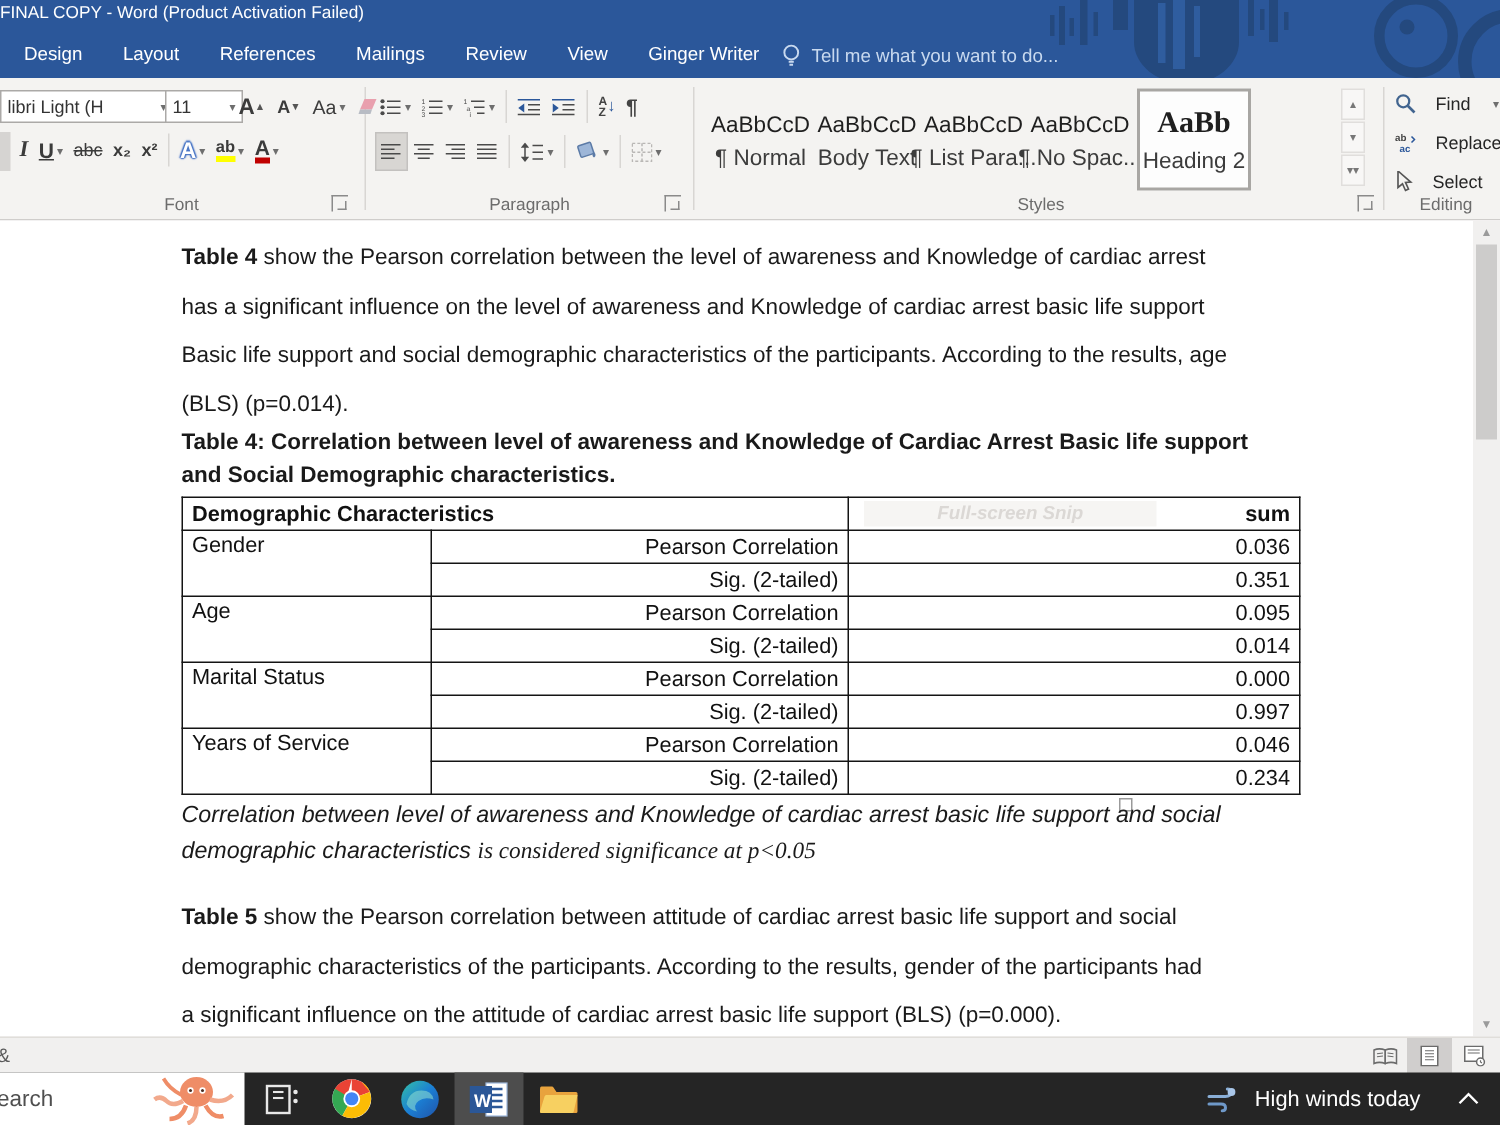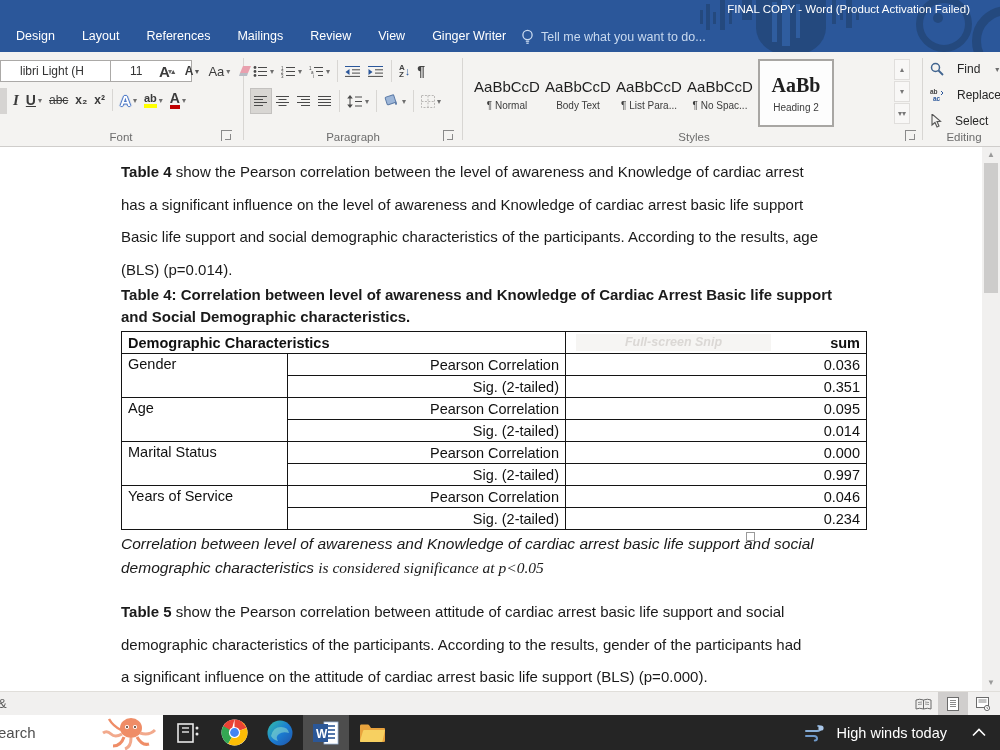--- a/index.html
+++ b/index.html
@@ -4,52 +4,52 @@
 <style>
   html,body{margin:0;padding:0;}
   body{width:1000px;height:750px;position:relative;overflow:hidden;background:#fff;
        font-family:"Liberation Sans",sans-serif;-webkit-font-smoothing:antialiased;}
   
   .topbanner{position:absolute;left:0;top:0;width:1000px;height:52px;background:#2b579a;overflow:hidden;}
   .decor{position:absolute;left:0;top:0;width:1000px;height:52px;}
   .decor .bar{position:absolute;background:#24497e;}
   .decor .ring{position:absolute;border-radius:50%;border:7px solid #24497e;}
   .decor .dot{position:absolute;border-radius:50%;background:#24497e;}
-  .apptitle{position:absolute;left:0;top:3px;width:970px;text-align:right;color:#fff;font-size:11.5px;}
+  .apptitle{position:absolute;left:0;top:3px;width:970px;text-align:left;color:#fff;font-size:11.5px;}
   .tabs{position:absolute;left:16px;top:29px;display:flex;gap:27px;color:#fff;font-size:12.5px;white-space:nowrap;}
   .tab{cursor:default;}
   .tellme{position:absolute;left:521px;top:29px;display:flex;align-items:center;gap:7px;color:#c8d9ef;font-size:12.5px;white-space:nowrap;}
   
   .ribbon{position:absolute;left:0;top:52px;width:1000px;height:94px;background:#f4f3f1;border-bottom:1px solid #cfcdcb;font-size:12px;color:#333;}
   .gsep{position:absolute;top:6px;height:82px;width:1px;background:#d8d6d3;}
   .grplabel{position:absolute;bottom:3px;width:100%;text-align:center;color:#6c6c6c;font-size:11.5px;}
   .launcher{position:absolute;bottom:5px;right:6px;width:10px;height:10px;border-left:1px solid #8a8a8a;border-top:1px solid #8a8a8a;}
   .launcher:after{content:"";position:absolute;right:1px;bottom:1px;width:5px;height:5px;border-right:1.5px solid #8a8a8a;border-bottom:1.5px solid #8a8a8a;}
   .grp{position:absolute;top:0;height:94px;}
-  .combo{position:absolute;top:8px;height:20px;background:#fff;border:1px solid #aba9a7;display:flex;align-items:center;padding:0 19px;font-size:12px;color:#333;}
+  .combo{position:absolute;top:8px;height:20px;background:#fff;border:1px solid #aba9a7;display:flex;align-items:center;padding:0 4px;font-size:12px;color:#333;}
   .combo .car{margin-left:auto;color:#6e6e6e;font-size:8px;}
   .rrow{position:absolute;display:flex;align-items:center;}
   .rbtn{display:inline-flex;align-items:center;justify-content:center;height:24px;padding:0 3px;color:#3b3b3b;}
   .car{font-size:8px;color:#6e6e6e;margin-left:2px;}
   .vsep{width:1px;height:22px;background:#d8d6d3;margin:0 3px;}
   .glyphI{font-family:"Liberation Serif",serif;font-style:italic;font-weight:bold;font-size:15px;}
   .glyphU{text-decoration:underline;font-weight:bold;font-size:14px;}
   .glyphS{text-decoration:line-through;font-size:12px;}
   .supsub{font-size:12px;font-weight:bold;}
   .bigA{font-size:15px;font-weight:bold;}
   .smA{font-size:12px;font-weight:bold;}
   .tinyup{font-size:7px;vertical-align:top;color:#555;}
   .fxA{font-size:15px;font-weight:bold;color:#fff;text-shadow:0 0 1px #4472c4,1px 0 1px #4472c4,-1px 0 1px #4472c4,0 1px 1px #4472c4,0 -1px 1px #4472c4;}
   .hlA{font-size:11px;font-weight:bold;border-bottom:4px solid #ffff00;padding-bottom:0;}
   .fcA{font-size:14px;font-weight:bold;border-bottom:4px solid #c00000;line-height:13px;}
   .cutbtn{position:absolute;left:0;top:36px;width:7px;height:26px;background:#d6d4d2;}
   
   .stile{width:66px;height:60px;margin-right:5px;display:flex;flex-direction:column;align-items:center;justify-content:center;gap:5px;background:transparent;}
   .stile .prev{font-size:15px;color:#1f1f1f;white-space:nowrap;}
-  .stile .nm{font-size:10px;color:#3c3c3c;white-space:nowrap;}
+  .stile .nm{font-size:15px;color:#3c3c3c;white-space:nowrap;}
   .stile.h1 .prev{color:#2e74b5;}
   .stile.sel{border:2px solid #a8a6a3;background:#fdfdfd;height:64px;width:72px;margin-top:-2px;}
   .stile.sel .prev{font-family:"Liberation Serif",serif;font-size:20px;font-weight:600;}
   .sscroll{position:absolute;right:12px;top:7px;width:16px;display:flex;flex-direction:column;gap:1px;}
   .sscroll div{height:19px;background:#f8f7f6;border:1px solid #e0dedc;color:#777;font-size:8px;display:flex;align-items:center;justify-content:center;}
   
   .edrow{display:flex;align-items:center;gap:13px;height:24px;font-size:12px;color:#262626;}
   
   .docarea{position:absolute;left:0;top:147px;width:1000px;height:544px;background:#fff;}
   .vscroll{position:absolute;right:0;top:0;width:18px;height:544px;background:#f1f0ef;}

